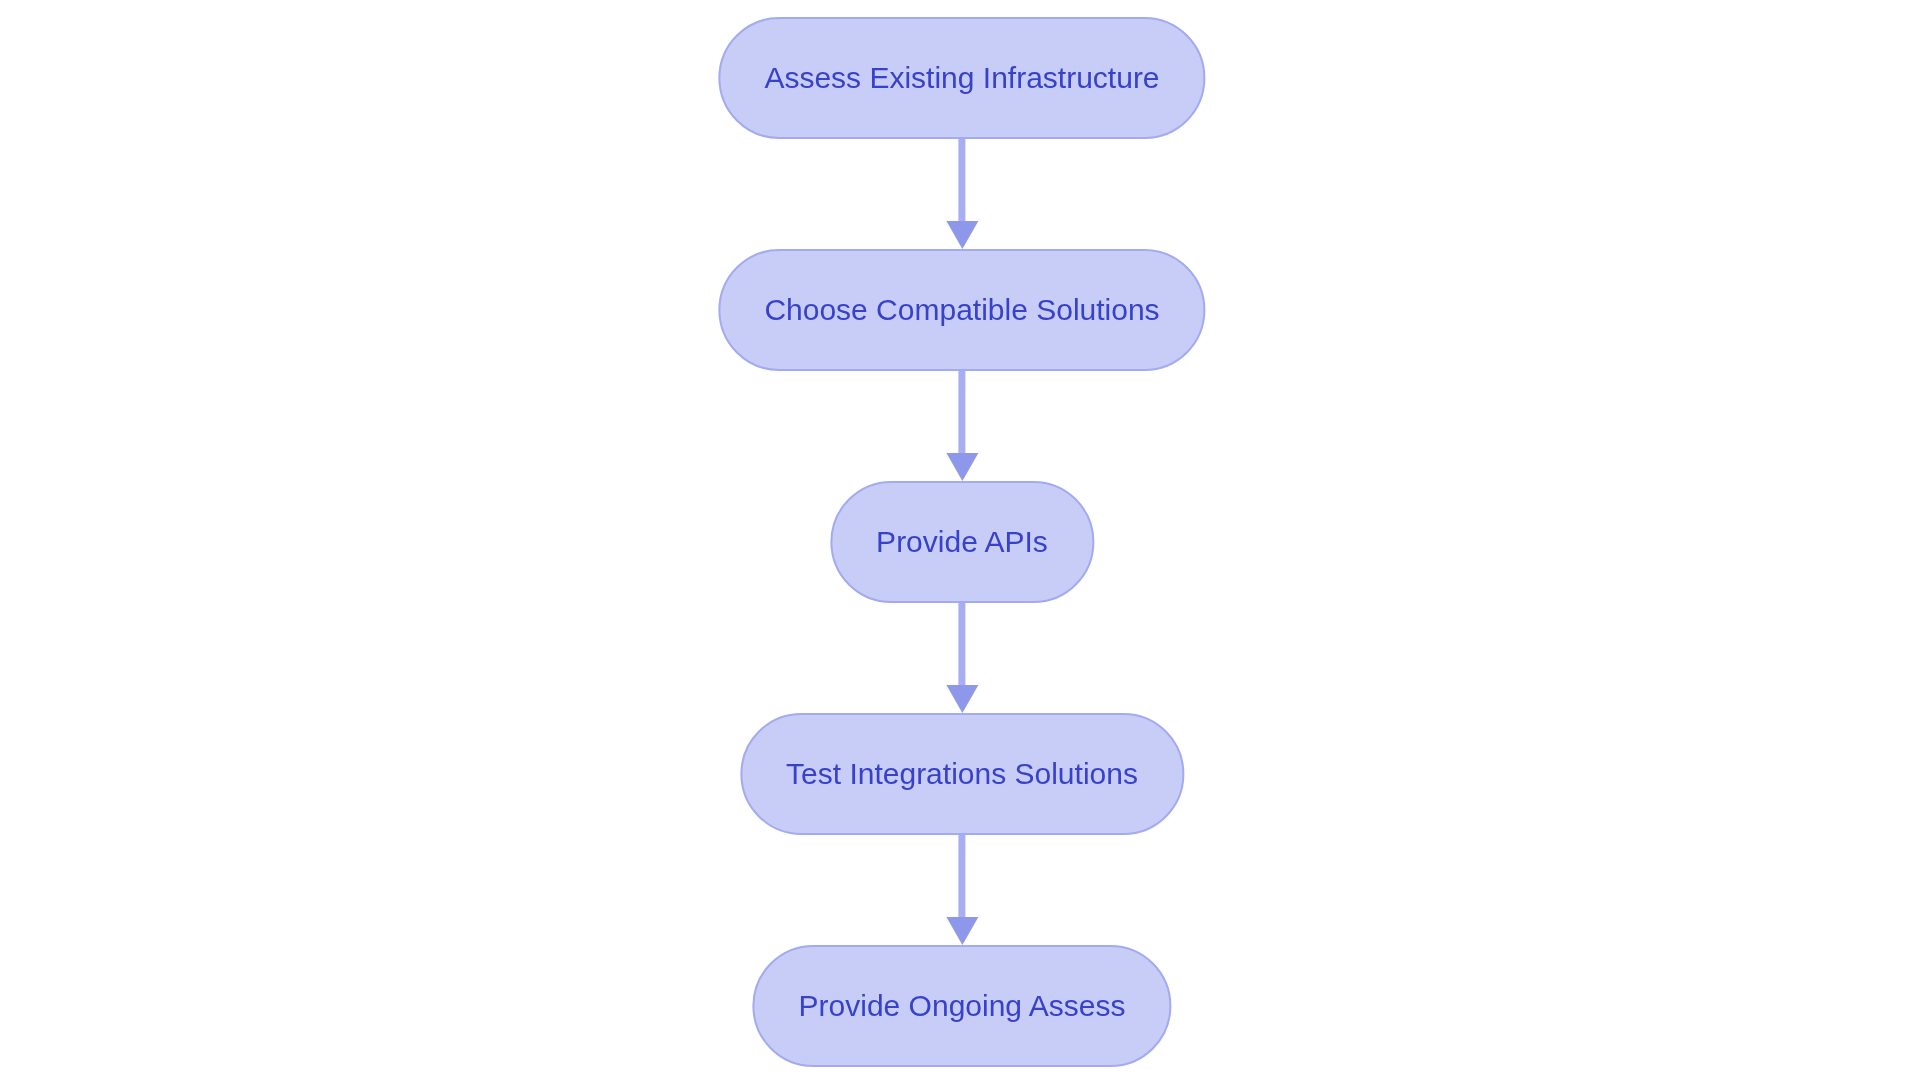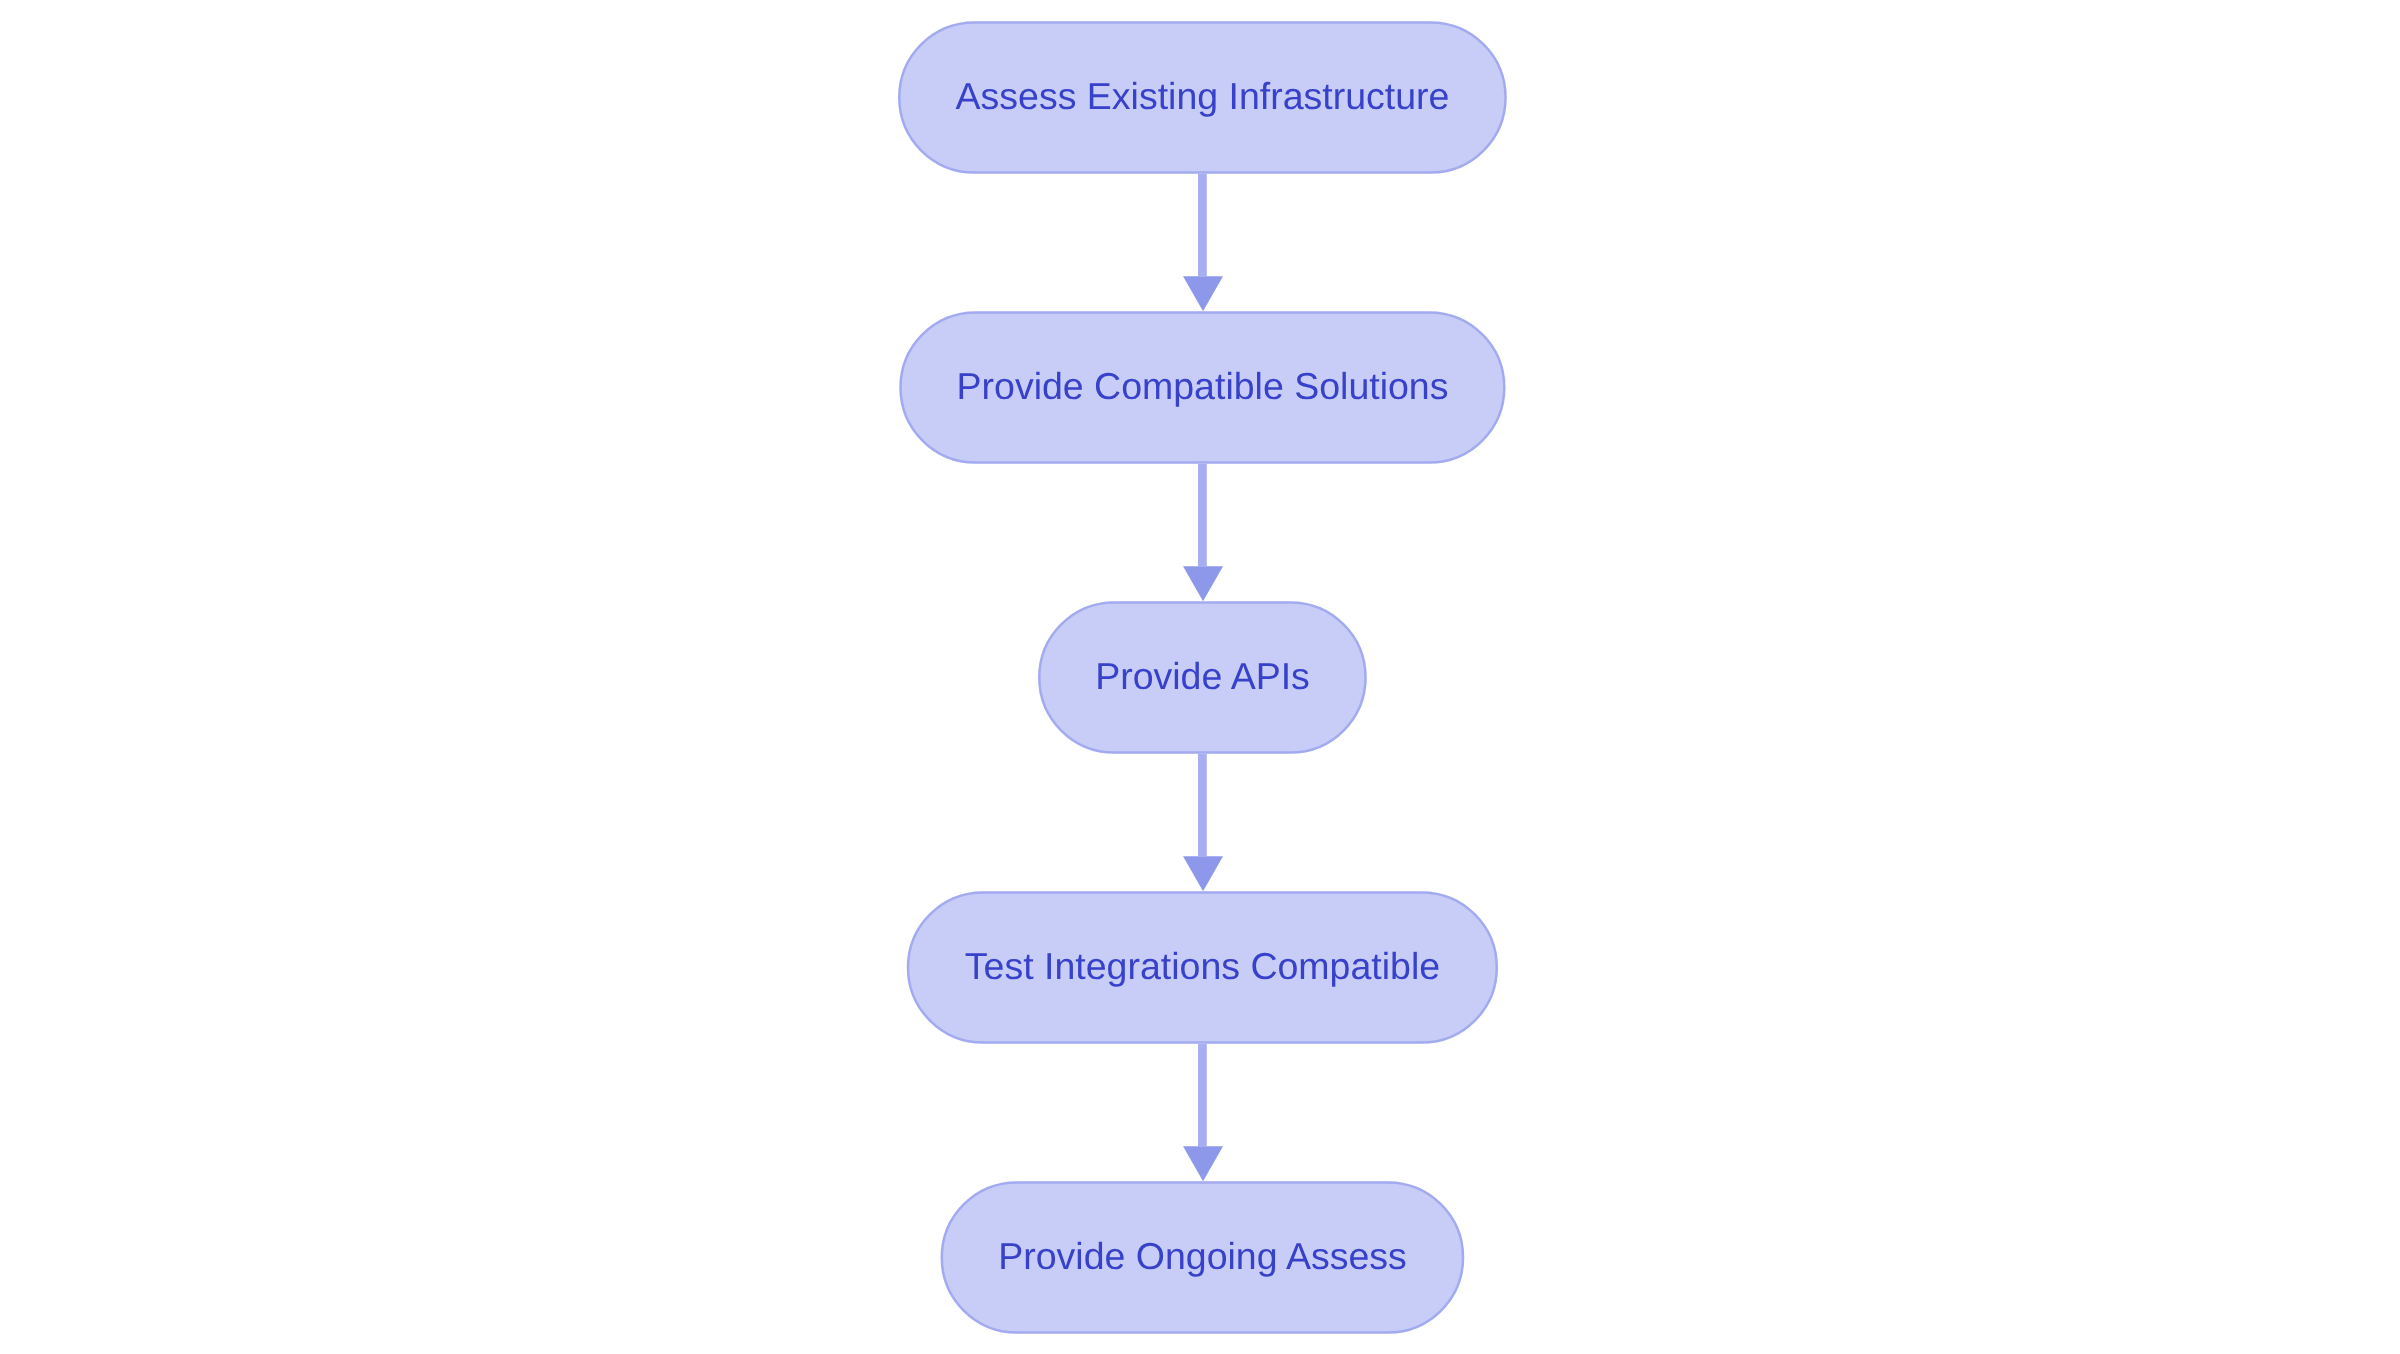--- a/index.html
+++ b/index.html
@@ -70,39 +70,39 @@
     <div class="flow-node">
       <span>Assess Existing Infrastructure</span>
     </div>
 
     <div class="flow-arrow">
       <div class="stem"></div>
       <div class="head"></div>
     </div>
 
     <div class="flow-node">
-      <span>Provide Compatible Solutions</span>
+      <span>Choose Compatible Solutions</span>
     </div>
 
     <div class="flow-arrow">
       <div class="stem"></div>
       <div class="head"></div>
     </div>
 
     <div class="flow-node">
       <span>Provide APIs</span>
     </div>
 
     <div class="flow-arrow">
       <div class="stem"></div>
       <div class="head"></div>
     </div>
 
     <div class="flow-node">
-      <span>Test Integrations Compatible</span>
+      <span>Test Integrations Solutions</span>
     </div>
 
     <div class="flow-arrow">
       <div class="stem"></div>
       <div class="head"></div>
     </div>
 
     <div class="flow-node">
       <span>Provide Ongoing Assess</span>
     </div>

